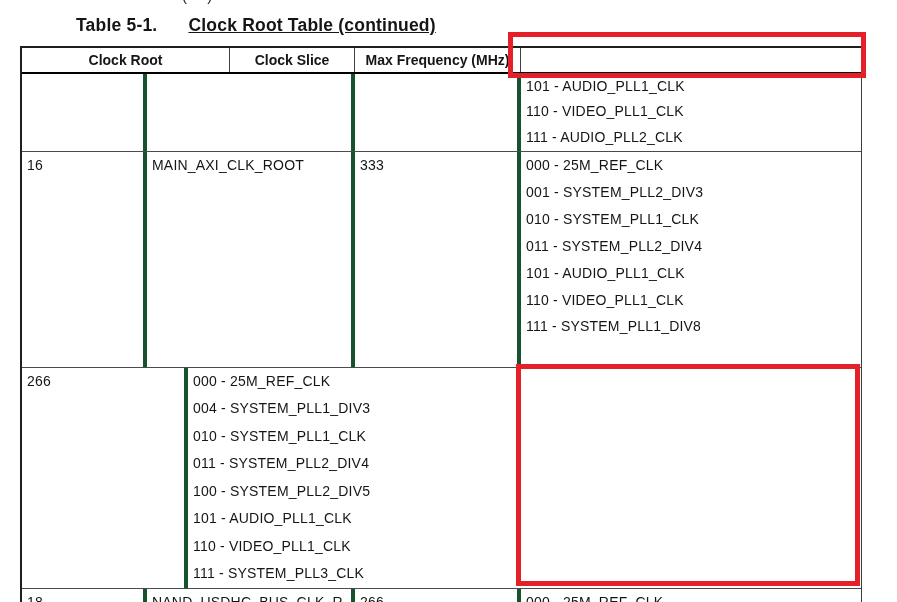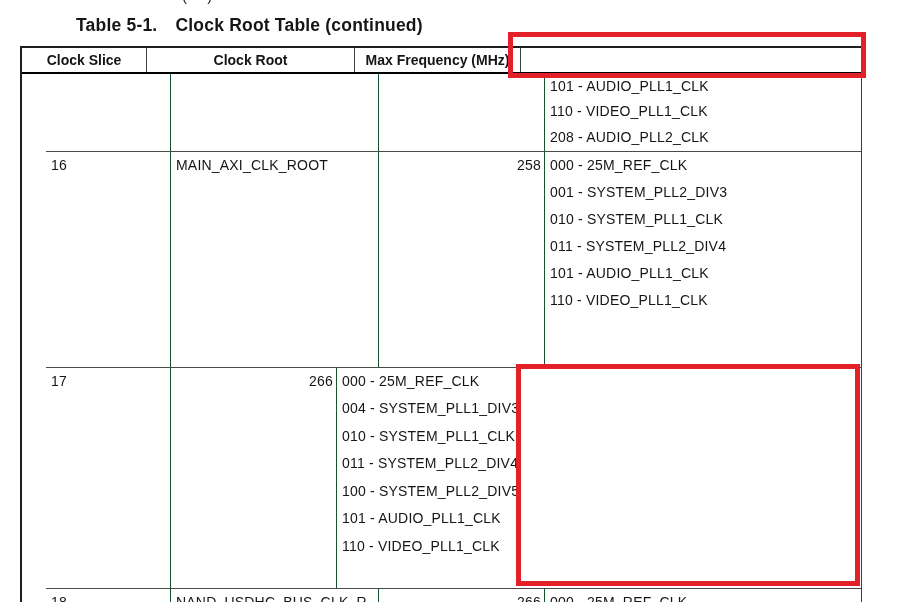--- a/index.html
+++ b/index.html
@@ -10,44 +10,44 @@
   
   .frag {
     position:absolute; left:182px; top:-13px; font-size:15px;
     word-spacing:16px; color:#222;
   }
   
   .caption {
     position:absolute; left:76px; top:15px;
     font-size:17.5px; font-weight:bold; letter-spacing:0.2px; white-space:nowrap;
   }
-  .caption .cap-title { margin-left:18px; }
+  .caption .cap-title { margin-left:31px;text-decoration:underline; }
   
   .tbl {
     position:absolute; left:20px; top:46px; width:842px;
     box-sizing:border-box;
     border-left:2px solid #1f1f1f; border-right:1.5px solid #3c3c3c;
     border-top:2.5px solid #1f1f1f;
     font-size:14px;
   }
   .thead {
     display:flex; height:23.5px; border-bottom:2.5px solid #000;
     font-weight:bold;
   }
   .th {
     display:flex; align-items:center; justify-content:center;
     box-sizing:border-box; border-right:1px solid #3f3f3f;
     white-space:nowrap; overflow:hidden;
   }
-  .c1 { width:125px; } .c2 { width:208px; } .c3 { width:166px;text-align:right; }
+  .c1 { width:125px; } .c2 { width:208px; } .c3 { width:166px; }
   .c4 { flex:1; border-right:none; }
-  .trow { display:flex; border-bottom:1px solid #4a4a4a;margin-left:24px; }
+  .trow { display:flex; border-bottom:1px solid #4a4a4a; }
   .trow:last-child { border-bottom:none; }
   .td {
-    box-sizing:border-box; border-right:1px solid #14532d;
+    box-sizing:border-box; border-right:4px solid #14532d;
     padding:0 3px 0 5px; white-space:nowrap; overflow:hidden;
     letter-spacing:0.2px;
   }
   .td.c4 { border-right:none; }
   
   .anno { position:absolute; box-sizing:border-box; border:5px solid #e42128; }
   .anno-header { left:508px; top:32px;  width:358px; height:46px; }
   .anno-row17  { left:516px; top:364px; width:344px; height:222px; }
 </style>
 </head>
@@ -56,59 +56,60 @@
 <div class="screen">
 
   <div class="frag">( )</div>
 
   <div class="caption">
     <span>Table 5-1.</span><span class="cap-title">Clock Root Table (continued)</span>
   </div>
 
   <div class="tbl">
     <div class="thead">
+      <div class="th c2">Clock Root</div>
       <div class="th c1">Clock Slice</div>
-      <div class="th c2">Clock Root</div>
       <div class="th c3">Max Frequency (MHz)</div>
     </div>
     <div id="tbody">
         <div class="trow" style="height: 77.5px;">
           <div class="td c1" style="line-height: 25.5px; padding-top: 0px;"></div>
           <div class="td c2" style="line-height: 25.5px; padding-top: 0px;"></div>
           <div class="td c3" style="line-height: 25.5px; padding-top: 0px;"></div>
           <div class="td c4" style="line-height: 25.5px; padding-top: 0px;">
             <div>101 - AUDIO_PLL1_CLK</div>
             <div>110 - VIDEO_PLL1_CLK</div>
-            <div>208 - AUDIO_PLL2_CLK</div>
+            <div>111 - AUDIO_PLL2_CLK</div>
           </div>
         </div>
         <div class="trow" style="height: 214.5px;">
           <div class="td c1" style="line-height: 26.9px; padding-top: 0px;">16</div>
           <div class="td c2" style="line-height: 26.9px; padding-top: 0px;">MAIN_AXI_CLK_ROOT</div>
-          <div class="td c3" style="line-height: 26.9px; padding-top: 0px;">258</div>
+          <div class="td c3" style="line-height: 26.9px; padding-top: 0px;">333</div>
           <div class="td c4" style="line-height: 26.9px; padding-top: 0px;">
             <div>000 - 25M_REF_CLK</div>
             <div>001 - SYSTEM_PLL2_DIV3</div>
             <div>010 - SYSTEM_PLL1_CLK</div>
             <div>011 - SYSTEM_PLL2_DIV4</div>
             <div>101 - AUDIO_PLL1_CLK</div>
             <div>110 - VIDEO_PLL1_CLK</div>
+            <div>111 - SYSTEM_PLL1_DIV8</div>
           </div>
         </div>
         <div class="trow" style="height: 220.5px;">
-          <div class="td c1" style="line-height: 27.5px; padding-top: 0px;">17</div>
           <div class="td c3" style="line-height: 27.5px; padding-top: 0px;">266</div>
           <div class="td c4" style="line-height: 27.5px; padding-top: 0px;">
             <div>000 - 25M_REF_CLK</div>
             <div>004 - SYSTEM_PLL1_DIV3</div>
             <div>010 - SYSTEM_PLL1_CLK</div>
             <div>011 - SYSTEM_PLL2_DIV4</div>
             <div>100 - SYSTEM_PLL2_DIV5</div>
             <div>101 - AUDIO_PLL1_CLK</div>
             <div>110 - VIDEO_PLL1_CLK</div>
+            <div>111 - SYSTEM_PLL3_CLK</div>
           </div>
         </div>
         <div class="trow" style="height: 70px;">
           <div class="td c1" style="line-height: 27px;">18</div>
           <div class="td c2" style="line-height: 27px;">NAND_USDHC_BUS_CLK_R</div>
           <div class="td c3" style="line-height: 27px;">266</div>
           <div class="td c4" style="line-height: 27px;">
             <div>000 - 25M_REF_CLK</div>
           </div>
         </div>

